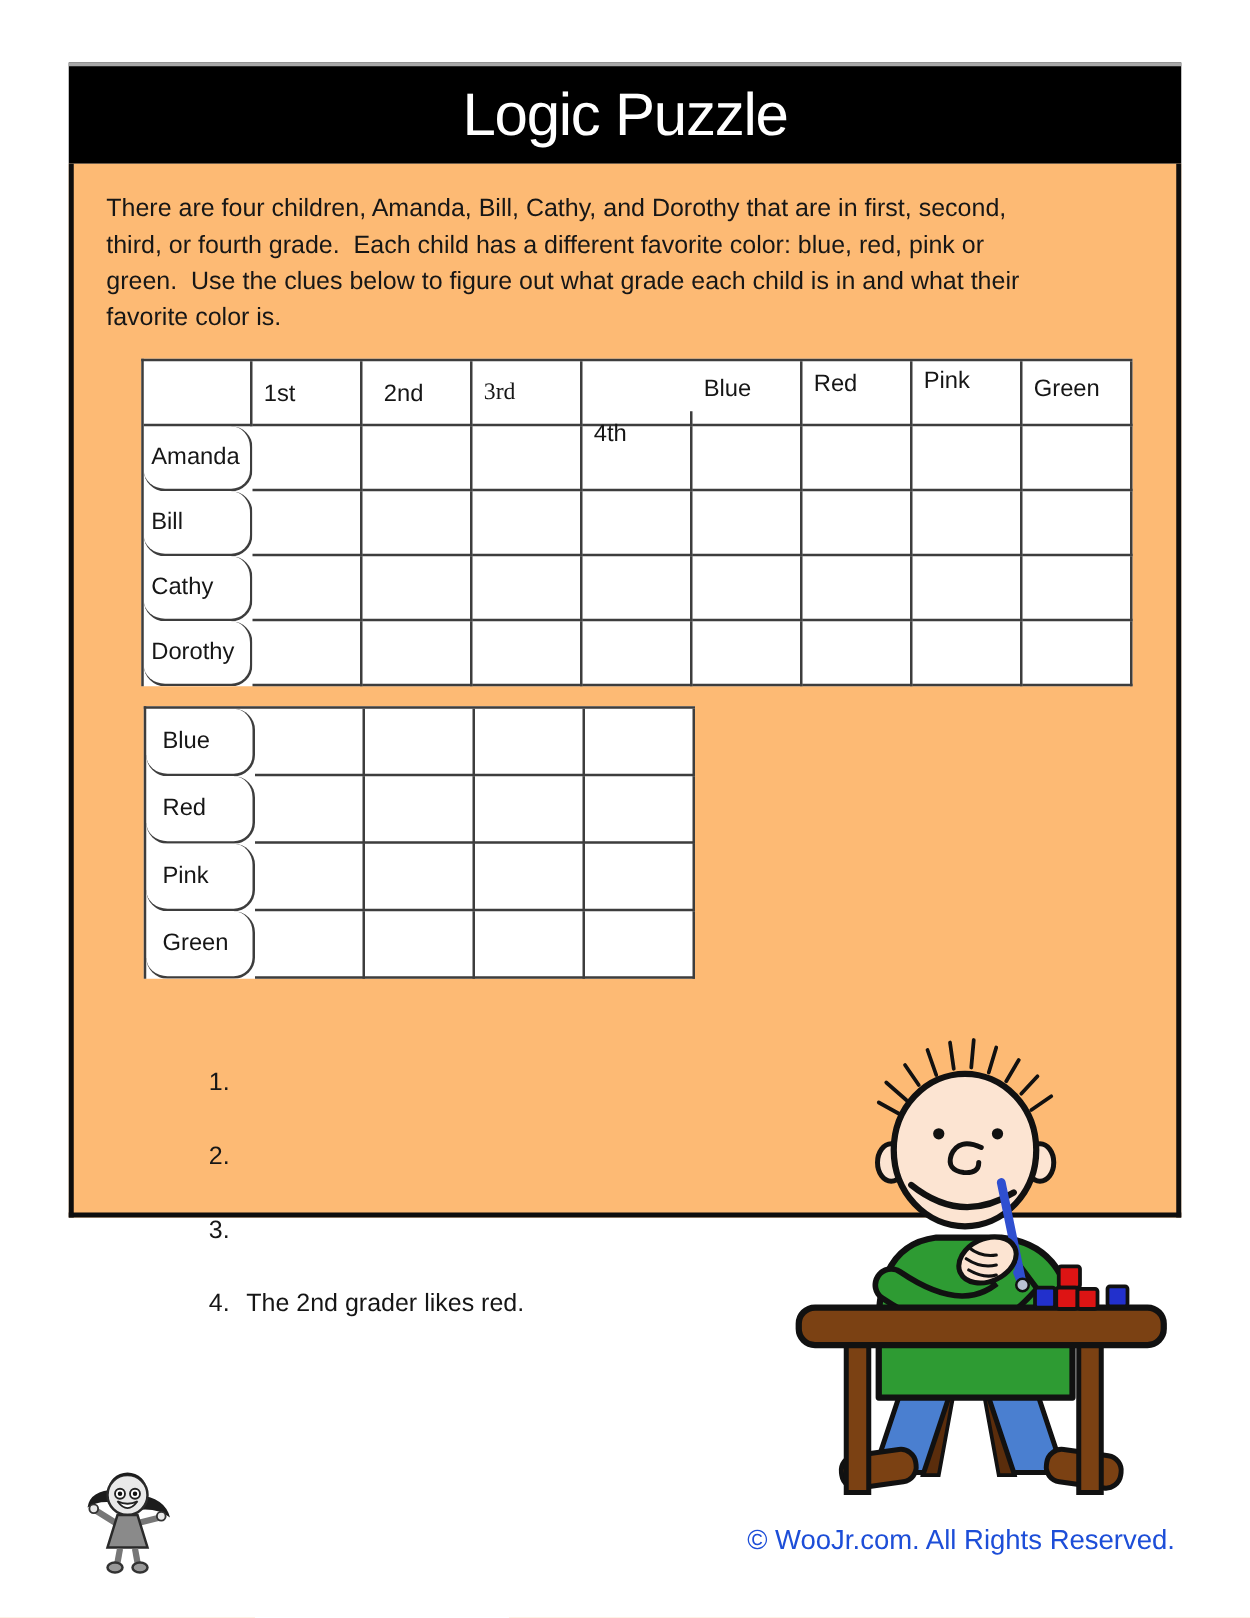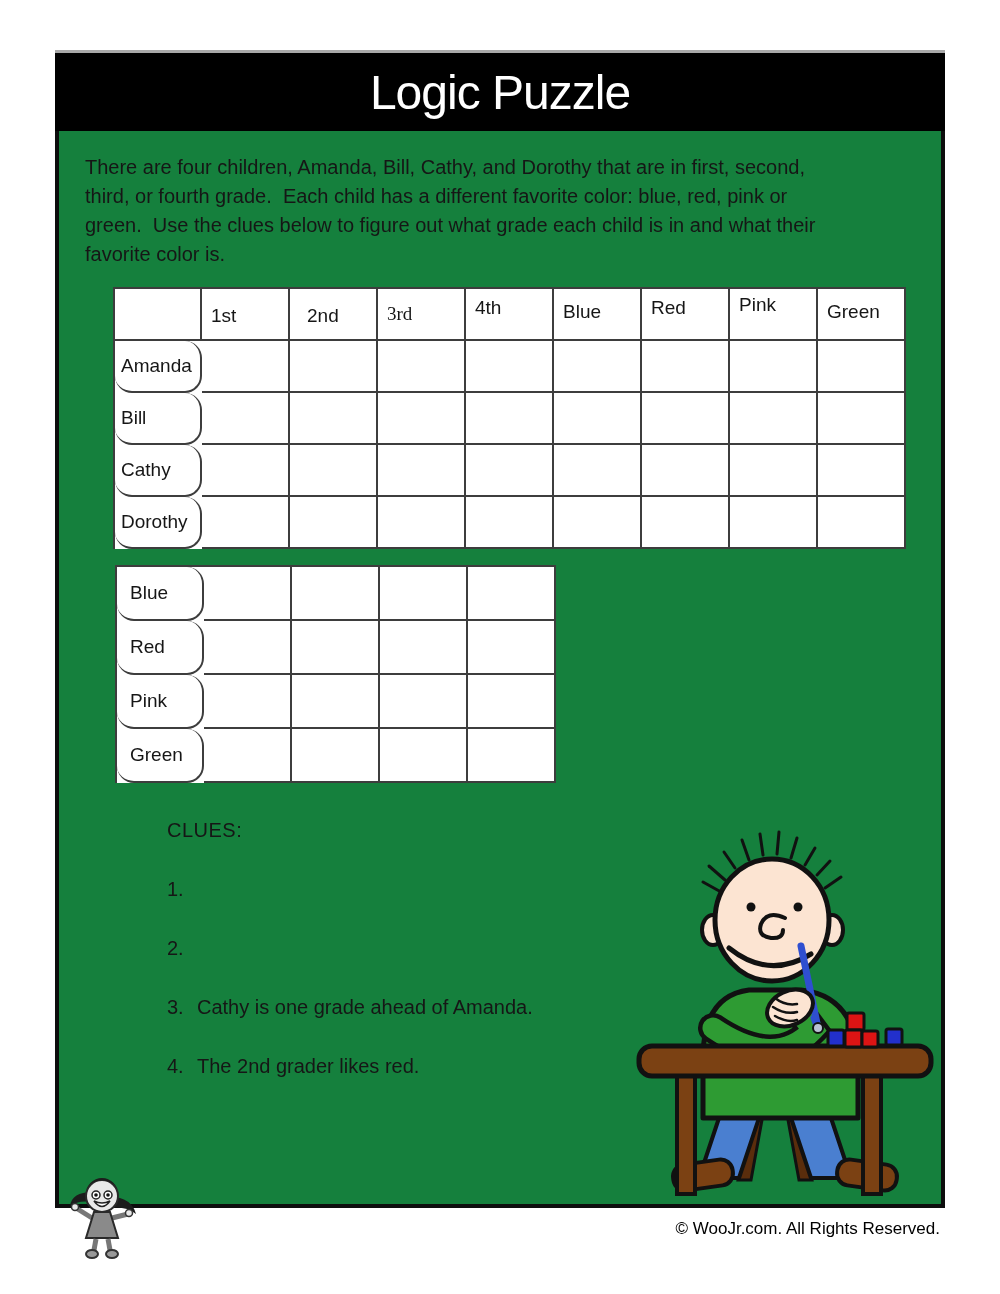--- a/index.html
+++ b/index.html
@@ -4,49 +4,49 @@
 <style>
   html,body{margin:0;padding:0;background:#fff;}
   .page{position:relative;width:1000px;height:1294px;background:var(--c-page_bg,#fff);
         font-family:"Liberation Sans", sans-serif;color:#161616;overflow:hidden;}
 
   .sheet{position:absolute;left:55px;top:50px;width:890px;}
   .title-bar{height:78px;background:var(--c-header_bg,#000);border-top:3px solid #a8a8a8;
              display:flex;align-items:center;justify-content:center;}
   .title-bar h1{margin:0;font-size:48px;font-weight:400;letter-spacing:-1px;
                 color:var(--c-header_text,#fff);}
-  .content-box{position:relative;border:4px solid #0d0d0d;border-top:none;height:1077px;
-               background:#15803d;box-sizing:border-box;}
+  .content-box{position:relative;border:4px solid #0d0d0d;border-top:none;height:843px;
+               background:#fdba74;box-sizing:border-box;}
 
   .intro{position:absolute;left:26px;top:22px;width:856px;font-size:20px;line-height:29px;
          white-space:pre-wrap;letter-spacing:0px;}
 
   
   .lgrid{position:absolute;display:grid;border-top:2px solid var(--c-grid_line,#3d3d3d);
          border-left:2px solid var(--c-grid_line,#3d3d3d);background:#fff;}
   .lgrid .cell{border-right:2px solid var(--c-grid_line,#3d3d3d);
                border-bottom:2px solid var(--c-grid_line,#3d3d3d);
                box-sizing:border-box;font-size:19px;}
   .grid-upper{left:54px;top:156px;grid-template-columns:87px repeat(8,88px);grid-auto-rows:52px;}
   .grid-lower{left:56px;top:434px;grid-template-columns:87px repeat(4,88px);grid-auto-rows:54px;}
   .hcell{padding-left:9px;}
-  .h0{padding-top:16px;} .h1{padding-top:16px;padding-left:17px;} .h2{padding-top:14px;font-family:Liberation Serif, serif;} .h3{padding-top:8px;}
+  .h0{padding-top:16px;} .h1{padding-top:16px;padding-left:17px;} .h2{padding-top:14px;font-family:Liberation Serif, serif;} .h3{padding-top:8px;margin-top:40px;}
   .h4{padding-top:12px;} .h5{padding-top:8px;}  .h6{padding-top:5px;}  .h7{padding-top:12px;}
   .rlabel{display:flex;align-items:center;padding-left:6px;border-radius:17px;}
   .grid-lower .rlabel{padding-left:13px;}
 
   .clues{position:absolute;left:108px;top:688px;width:460px;font-size:20px;}
   .clues-heading{letter-spacing:0.5px;}
   .clue{display:flex;margin-top:36px;}
   .clue-num{width:30px;flex:0 0 30px;}
 
   .boy-illo{position:absolute;left:566px;top:697px;}
 
   .mascot{position:absolute;left:64px;top:1168px;z-index:5;}
-  .copyright{position:absolute;top:1219px;right:60px;font-size:17px;color:#000000;}
+  .copyright{position:absolute;top:1219px;right:60px;font-size:22px;color:#1d4ed8;}
 </style>
 </head>
 <body>
 
 <div class="page">
 
   <div class="sheet">
 
     <div class="title-bar">
       <h1>Logic Puzzle</h1>
@@ -131,30 +131,28 @@
           <div class="cell"></div>
 
         <div class="cell rlabel">Green</div>
         <div class="cell"></div>
           <div class="cell"></div>
           <div class="cell"></div>
           <div class="cell"></div>
       </div>
 
       <div class="clues">
-        <div class="clues-heading">CLUES:</div>
         <div class="clue">
           <span class="clue-num">1.</span>
         </div>
         <div class="clue">
           <span class="clue-num">2.</span>
         </div>
         <div class="clue">
           <span class="clue-num">3.</span>
-          <span>Cathy is one grade ahead of Amanda.</span>
         </div>
         <div class="clue">
           <span class="clue-num">4.</span>
           <span>The 2nd grader likes red.</span>
         </div>
       </div>
 
       <svg class="boy-illo" width="320" height="372" viewBox="0 0 320 372">
 
         <g style="fill:var(--c-stool)" stroke="#111" stroke-width="3">

